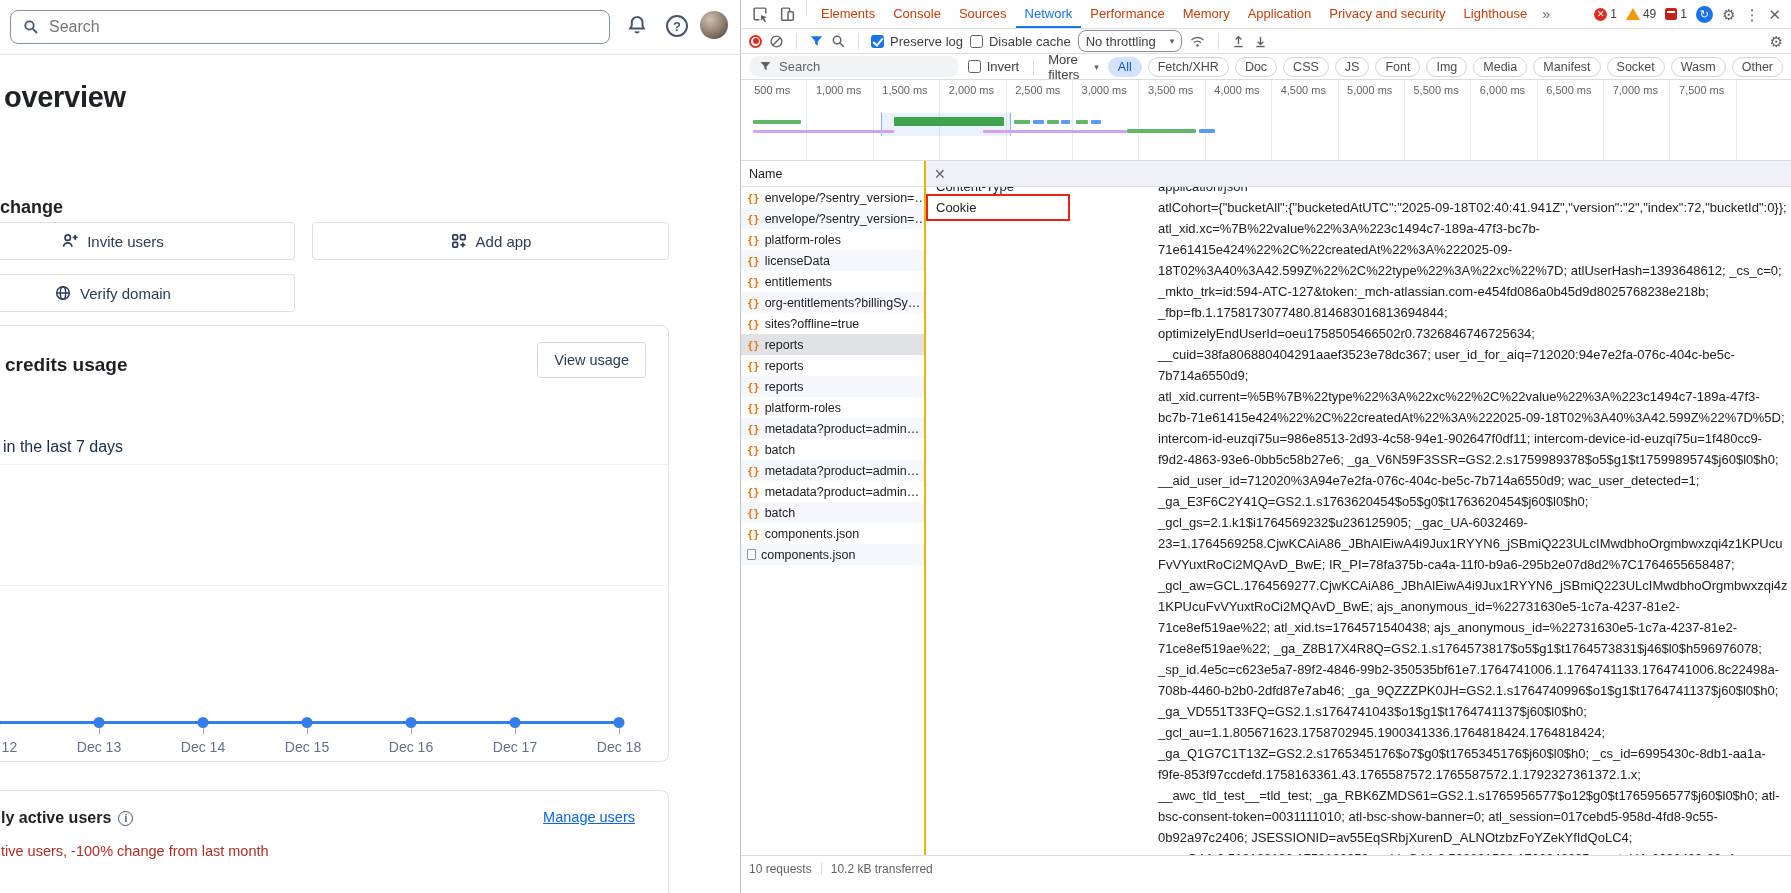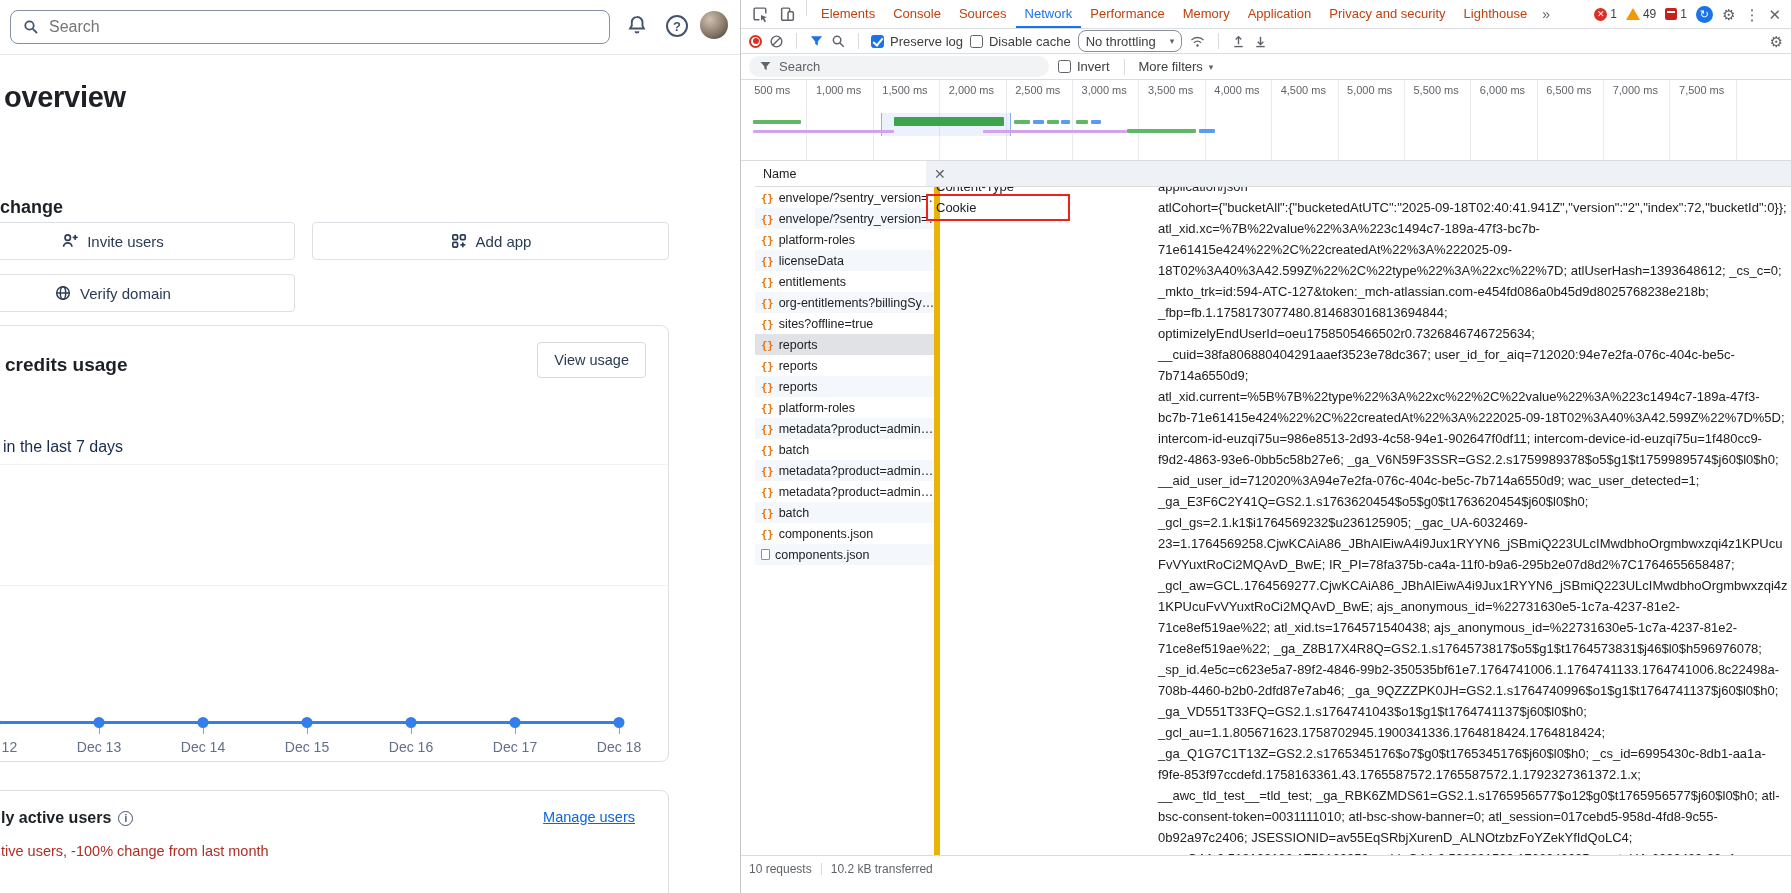--- a/index.html
+++ b/index.html
@@ -81,21 +81,21 @@
   #pill-list{display:flex;gap:6px;align-items:center}
   
   #dt-overview{position:relative;height:80px;border-bottom:1px solid #dadce0;overflow:hidden}
   #ov-cells{display:flex;height:100%}
   .ov-cell{width:66.4px;flex:none;border-right:1px solid #e8eaed;box-sizing:border-box;
            font-size:11px;color:#5f6368;text-align:center;padding:4px 3px 0 0}
   .wseg{position:absolute;border-radius:1px}
   .wsel{position:absolute;background:rgba(120,170,245,.15);border-left:1px solid #8ab0f5;border-right:1px solid #8ab0f5;box-sizing:border-box}
   
   #dt-main{position:absolute;left:0;top:161px;width:1051px;height:713px}
-  #name-col{position:absolute;left:14px;top:0;width:185px;height:713px;border-right:6px solid #eab308;box-sizing:border-box;overflow:hidden}
+  #name-col{position:absolute;left:0;top:0;width:185px;height:713px;border-right:2px solid #eab308;box-sizing:border-box;overflow:hidden}
   #name-header{height:26px;border-bottom:1px solid #dadce0;display:flex;align-items:center;padding-left:8px;
                font-size:12.5px;color:#202124;box-sizing:border-box}
   .req-row{height:21px;display:flex;align-items:center;gap:5px;padding-left:6px;font-size:12.5px;color:#202124;
            white-space:nowrap;overflow:hidden;box-sizing:border-box}
   .req-row.alt{background:#f4f7fb}
   .req-row.selected{background:#e0e2e6}
   .json-ico{font-family:"DejaVu Sans Mono",monospace;font-size:10.5px;font-weight:700;color:#e8710a;flex:none}
   .doc-ico{width:9px;height:11px;border:1.5px solid #8a9097;border-radius:1px;box-sizing:border-box;flex:none;background:#fff}
   
   #detail{position:absolute;left:185px;top:0;right:0;height:713px}
@@ -304,20 +304,34 @@
     </div>
     <label class="cb-row">
         <span class="cb"></span>
         <span>Invert</span>
       </label>
     <div class="sep"></div>
     <div class="cb-row">
         <span>More filters</span>
         <span style="font-size:9px;color:#5f6368">▾</span>
       </div>
+    <div id="pill-list">
+        <div class="pill active">All</div>
+        <div class="pill">Fetch/XHR</div>
+        <div class="pill">Doc</div>
+        <div class="pill">CSS</div>
+        <div class="pill">JS</div>
+        <div class="pill">Font</div>
+        <div class="pill">Img</div>
+        <div class="pill">Media</div>
+        <div class="pill">Manifest</div>
+        <div class="pill">Socket</div>
+        <div class="pill">Wasm</div>
+        <div class="pill">Other</div>
+      </div>
   </div>
 
   <div id="dt-overview">
     <div id="ov-cells">
         <div class="ov-cell">500 ms</div>
         <div class="ov-cell">1,000 ms</div>
         <div class="ov-cell">1,500 ms</div>
         <div class="ov-cell">2,000 ms</div>
         <div class="ov-cell">2,500 ms</div>
         <div class="ov-cell">3,000 ms</div>

